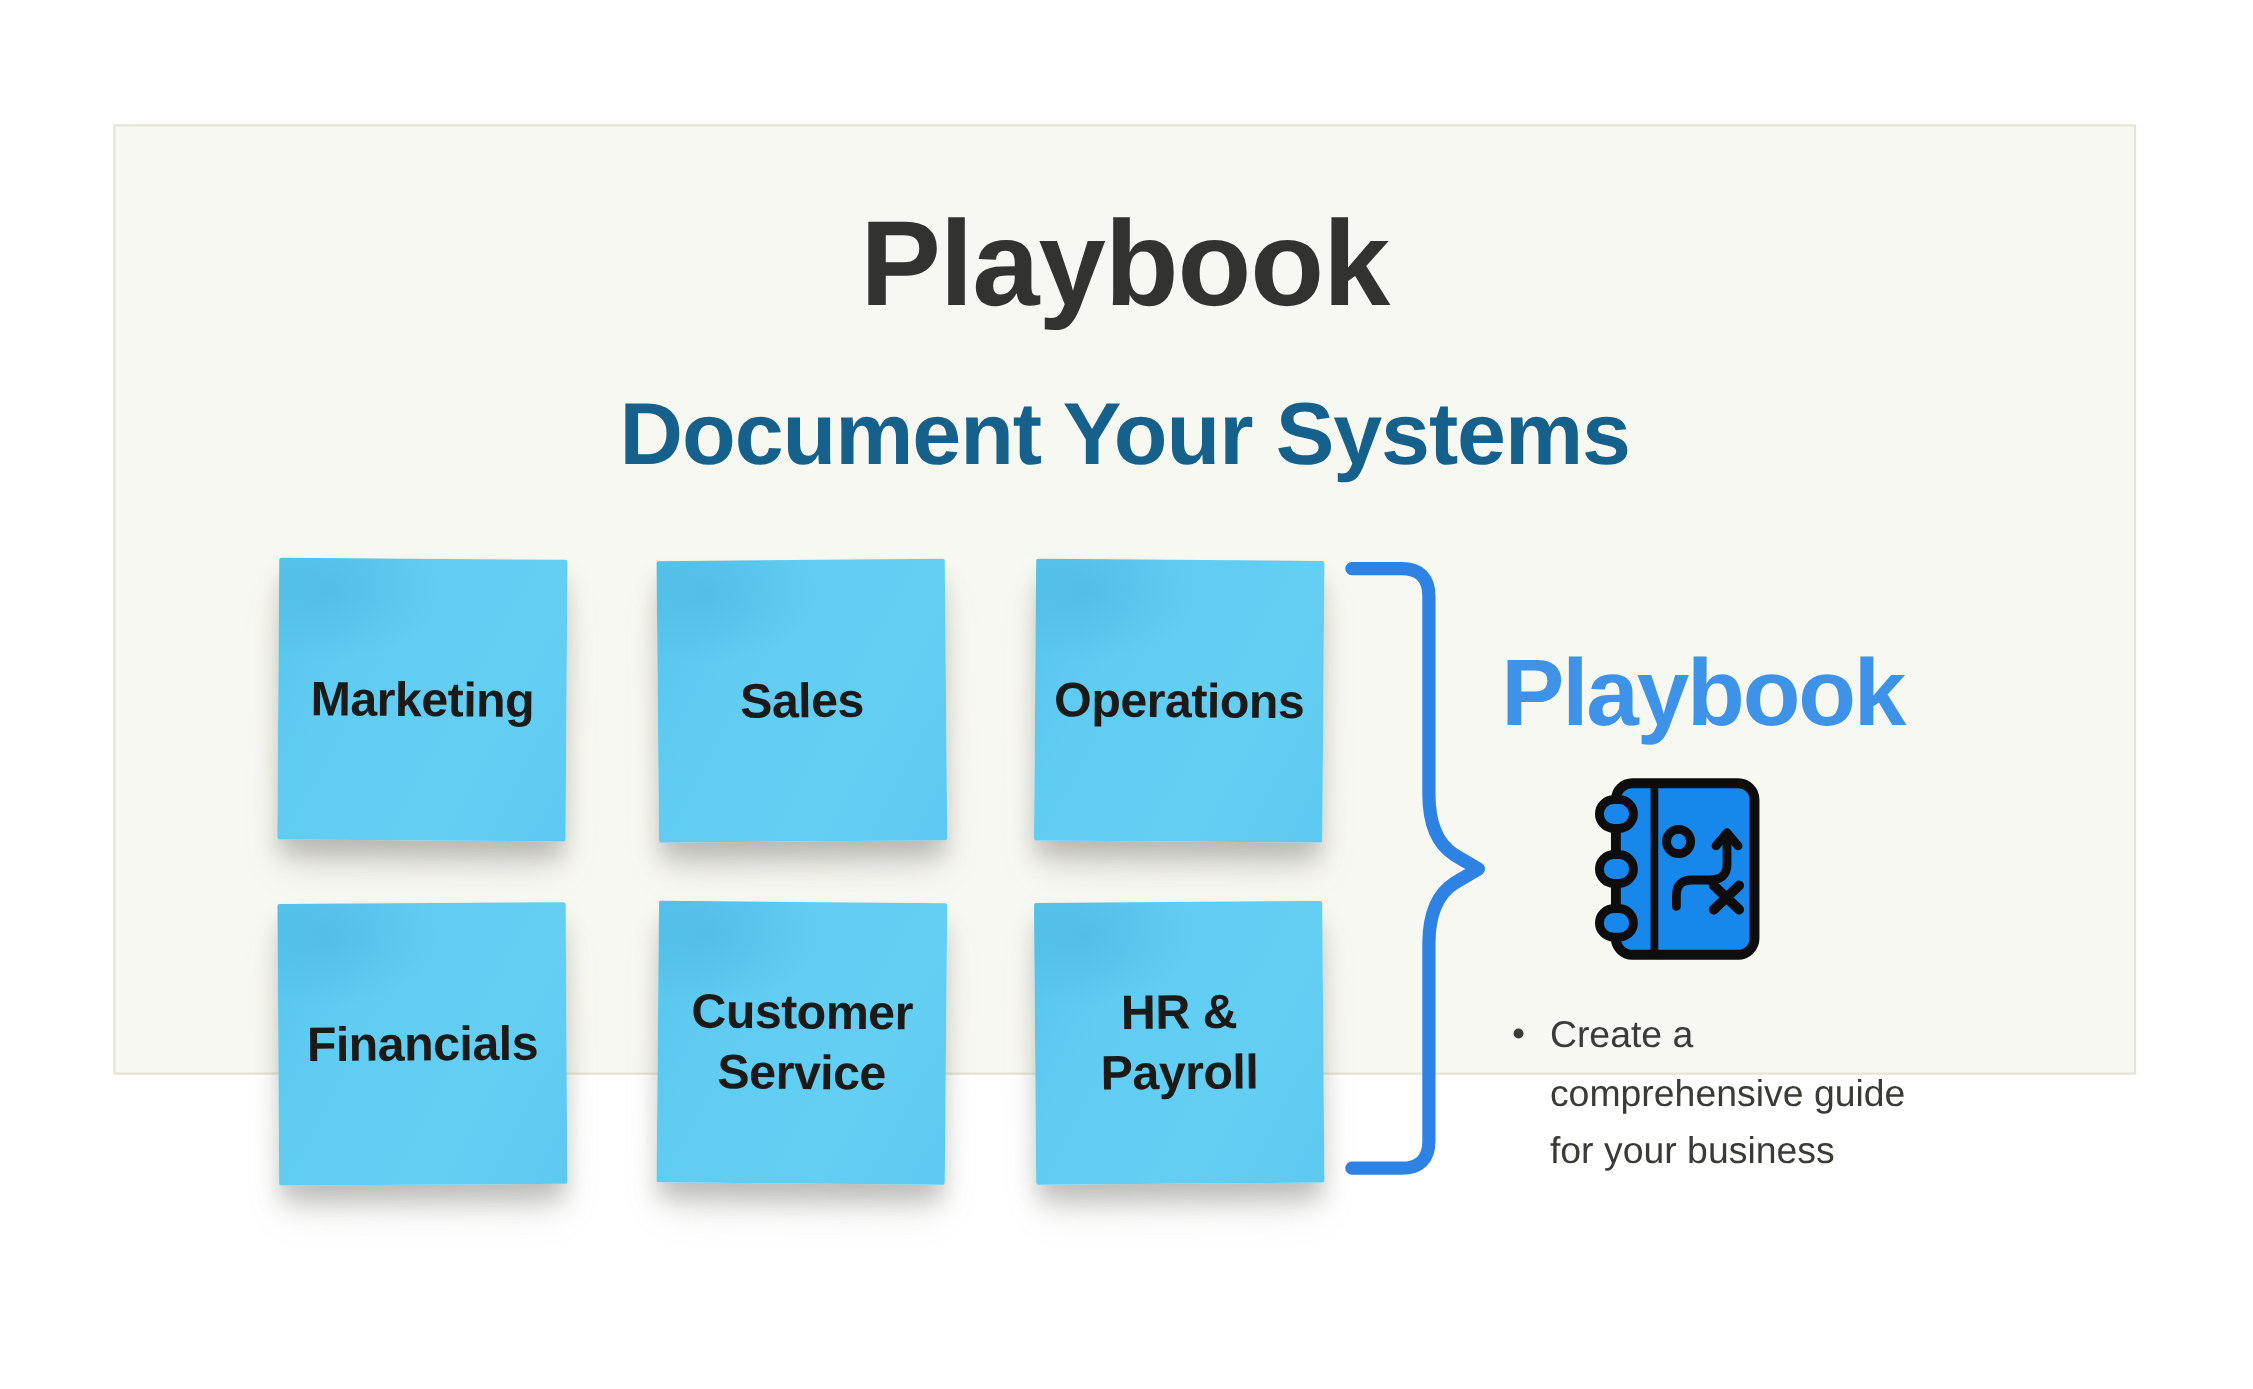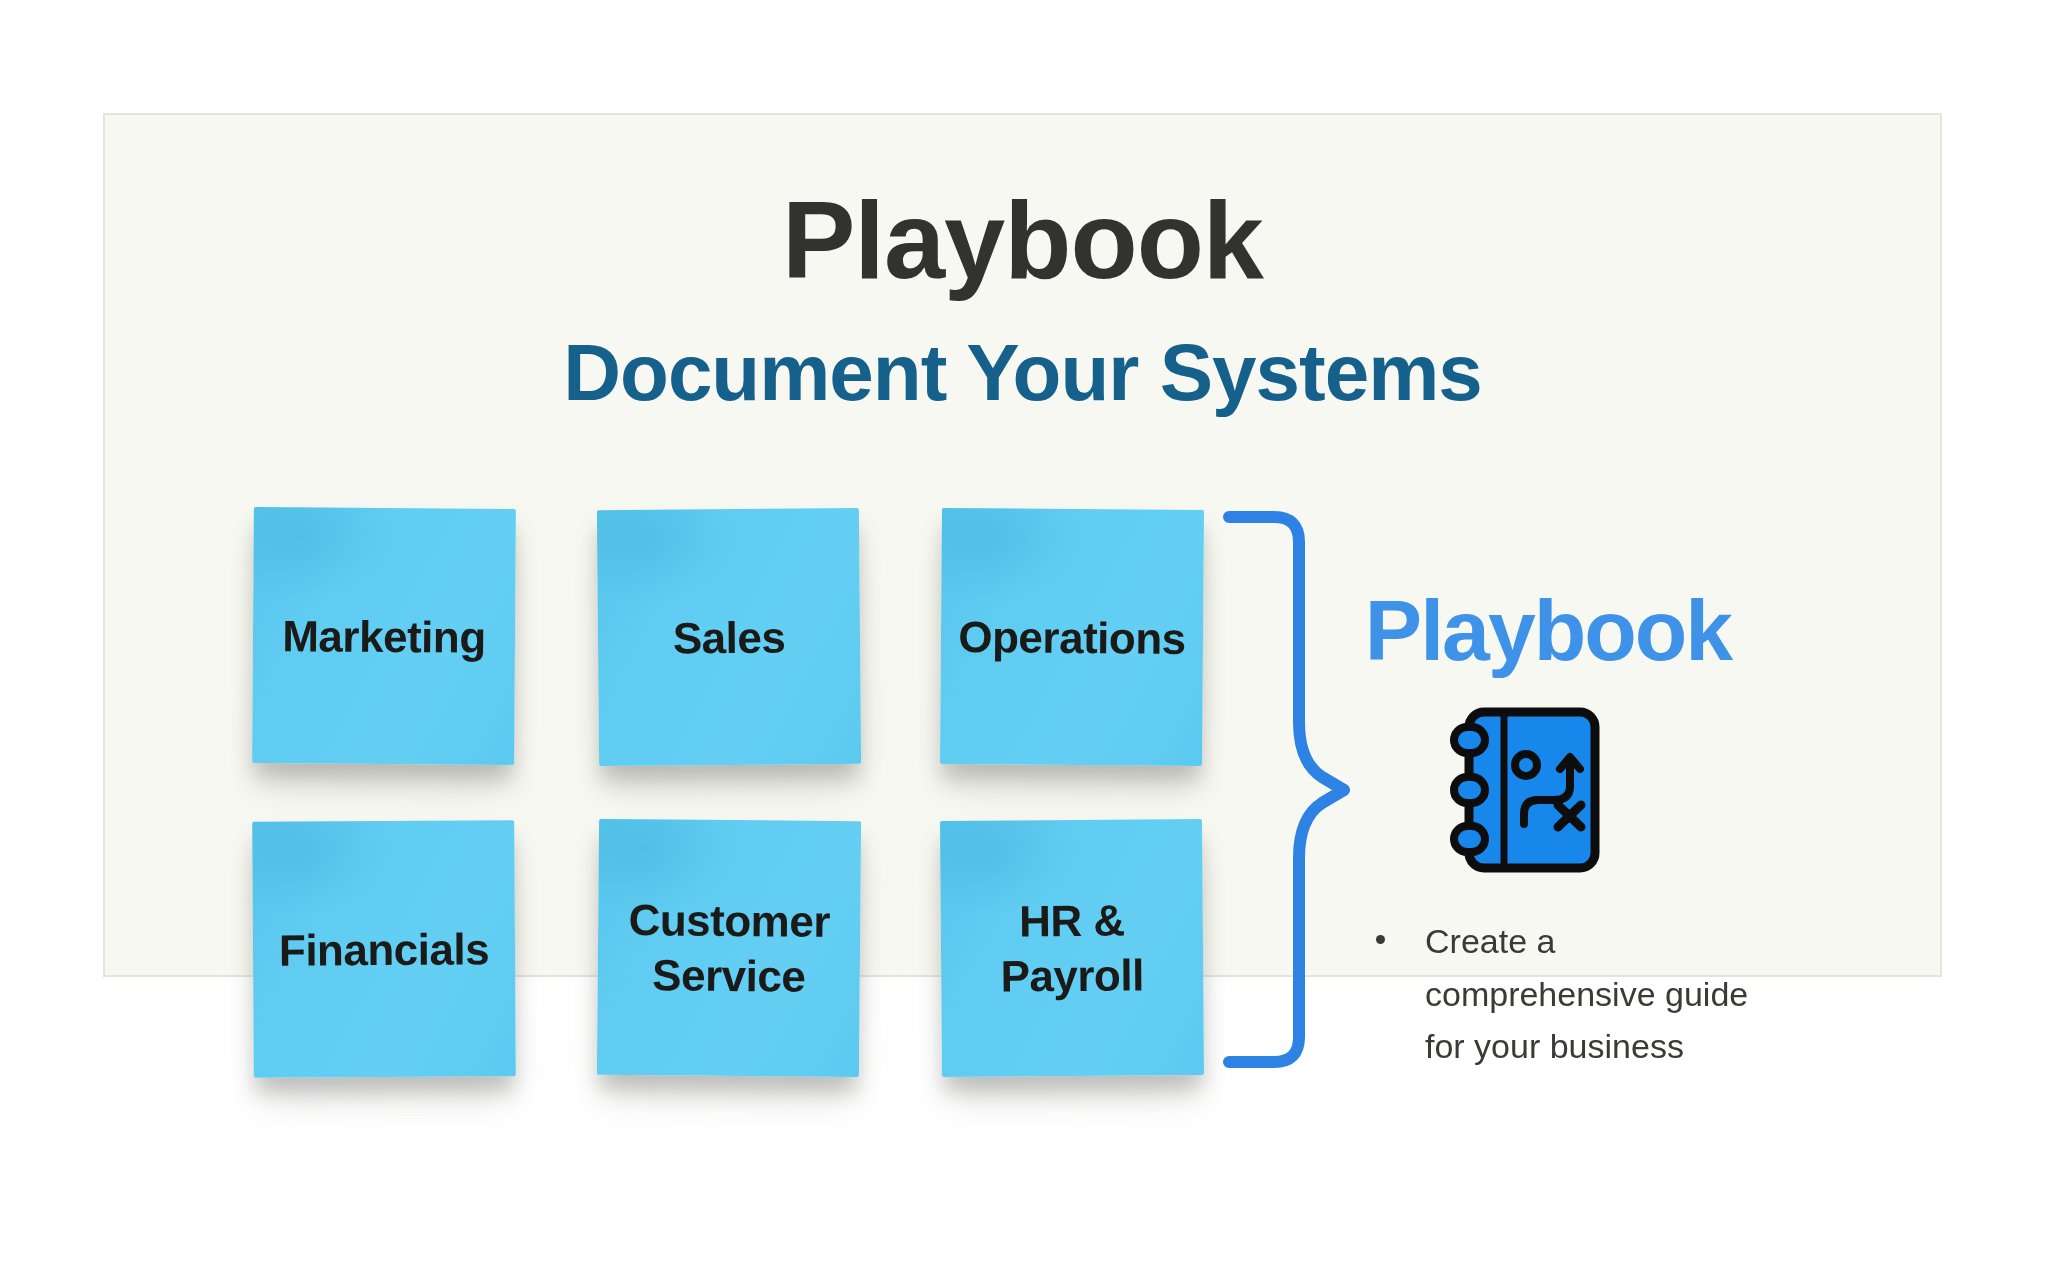--- a/index.html
+++ b/index.html
@@ -25,21 +25,21 @@
     margin: 0;
     text-align: center;
     font-size: 110px;
     font-weight: bold;
     line-height: 1.1;
     color: #32322e;
     letter-spacing: -1px;
   }
   .subtitle {
     position: absolute;
-    left: 0; right: 0; top: 214px;
+    left: 0; right: 0; top: 236px;
     margin: 0;
     text-align: center;
     font-size: 80px;
     font-weight: bold;
     line-height: 1.1;
     color: #15618c;
     letter-spacing: -1px;
   }
   .note {
     position: absolute;
@@ -104,21 +104,21 @@
     align-items: flex-start;
   }
   .bullet-dot {
     flex: 0 0 auto;
     width: 9px; height: 9px;
     margin: 20px 0 0 22px;
     border-radius: 50%;
     background: #3a3a37;
   }
   .bullet-text {
-    margin: 0 0 0 40px;
+    margin: 0 0 0 24px;
     width: 352px;
     font-size: 34px;
     line-height: 1.55;
     color: #3a3a37;
   }
 </style>
 </head>
 <body>
 
 <div class="stage">

